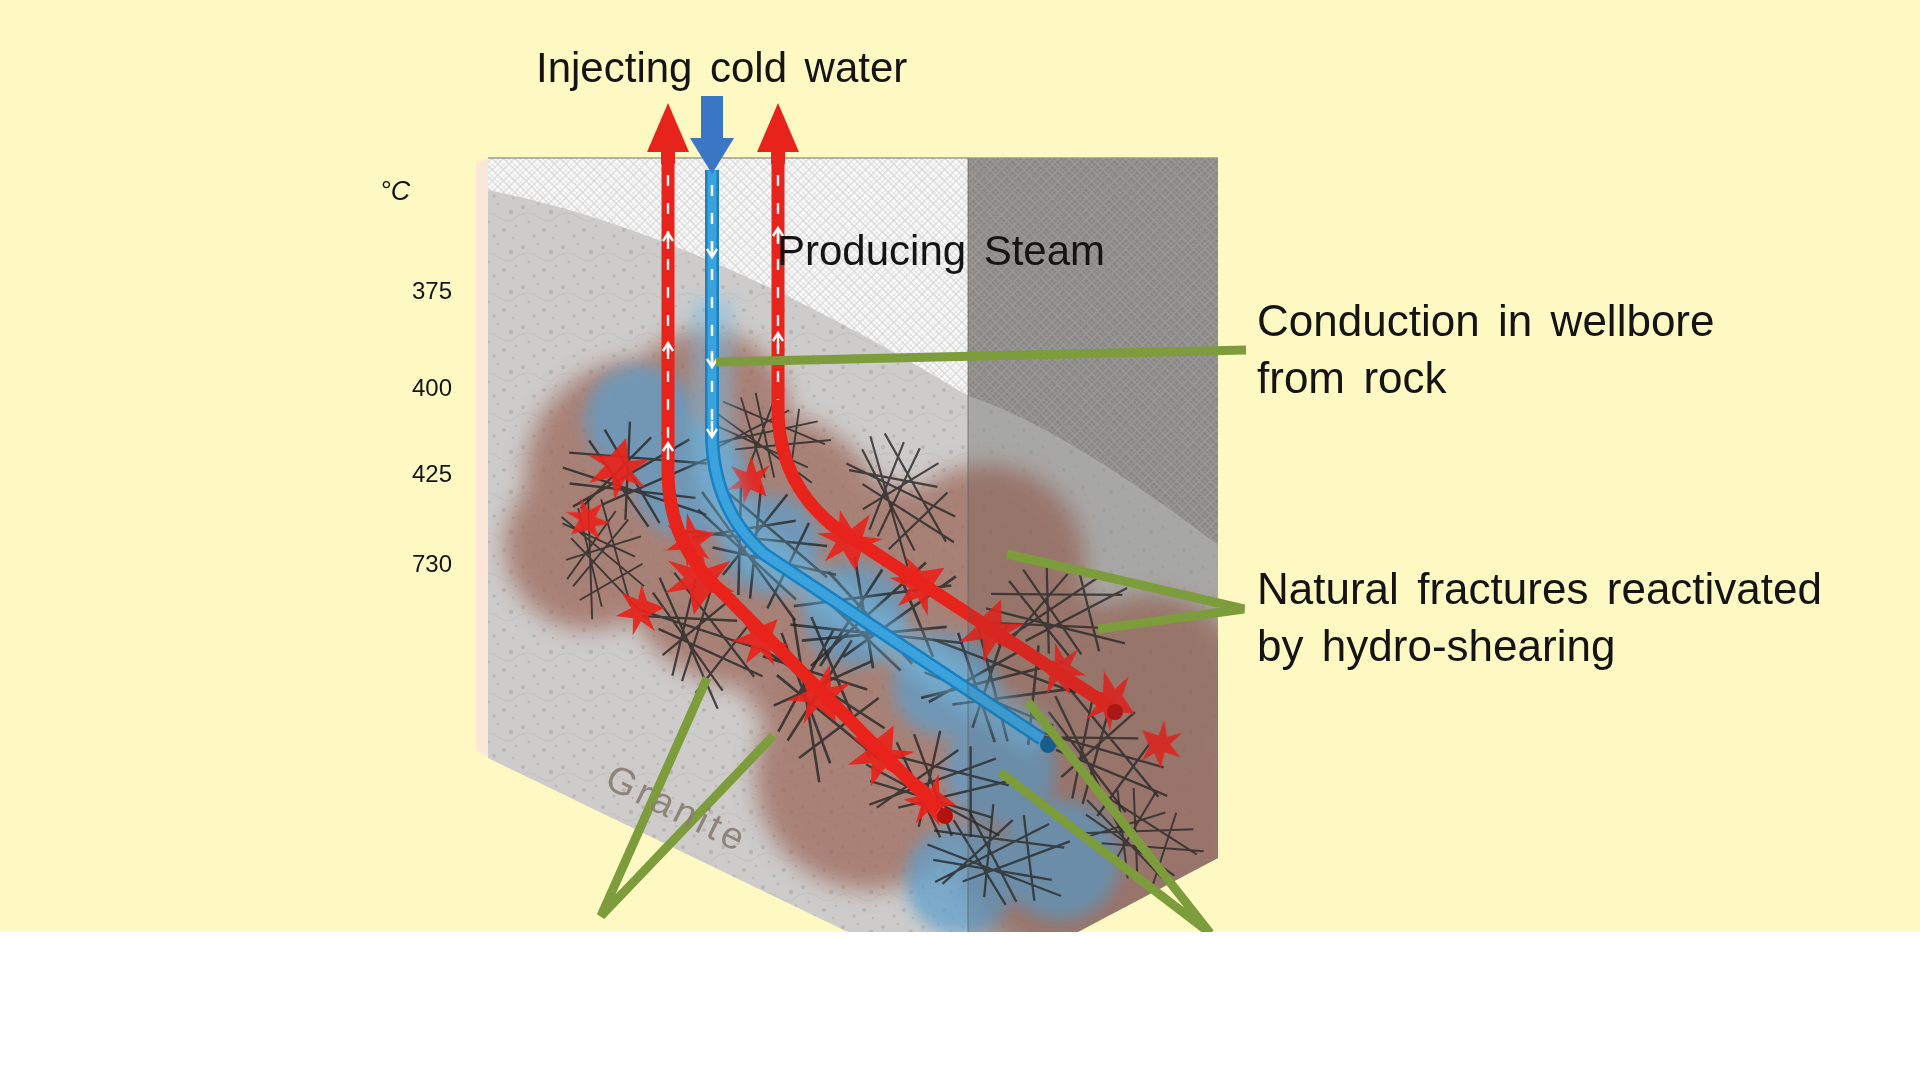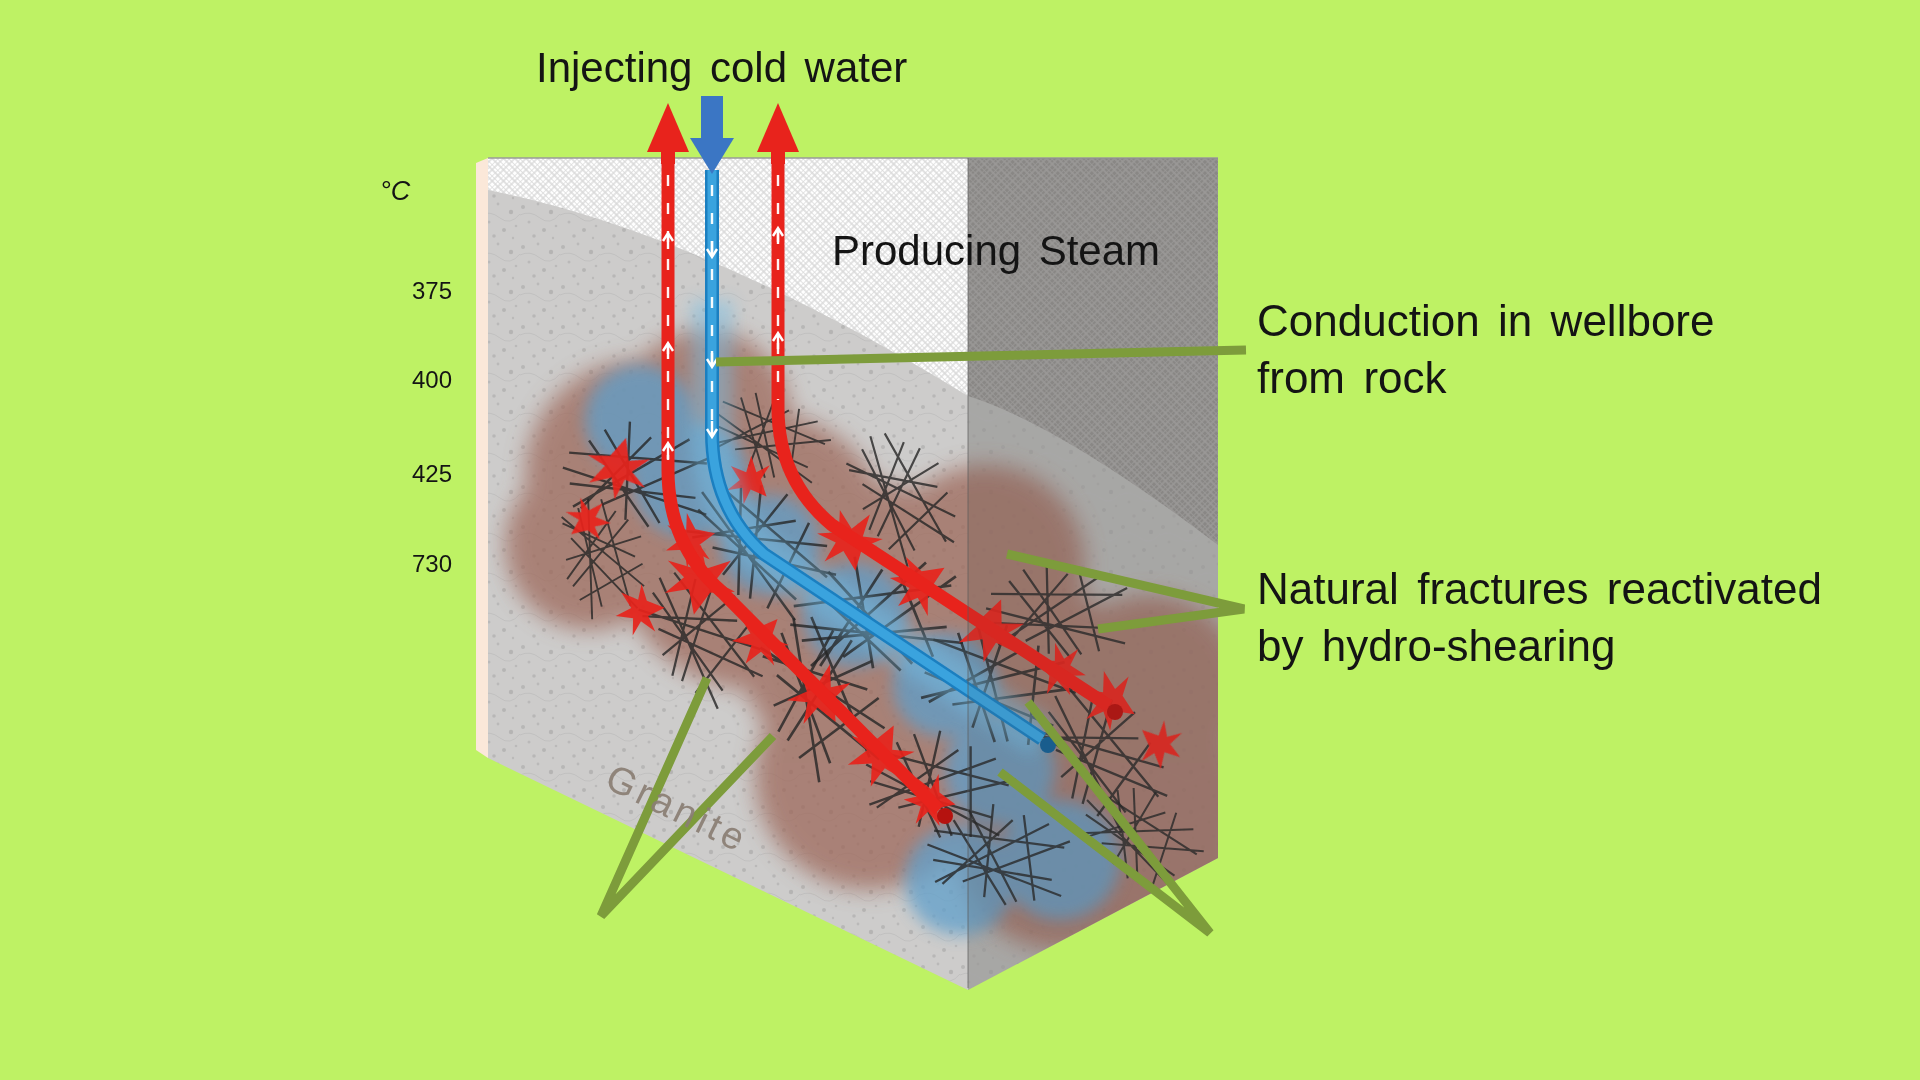--- a/index.html
+++ b/index.html
@@ -1,24 +1,24 @@
 <!DOCTYPE html>
 <html><head>
 <meta charset="utf-8">
 <style>
   html,body{margin:0;padding:0;background:#ffffff;}
-  #stage{position:relative;width:1920px;height:1080px;background:#bef264;overflow:hidden;
+  #stage{position:relative;width:1920px;height:932px;background:#fef9c3;overflow:hidden;
          font-family:"Liberation Sans","DejaVu Sans",sans-serif;color:#141414;}
   #art{position:absolute;left:0;top:0;width:1920px;height:1080px;}
   .lbl{position:absolute;white-space:pre-line;word-spacing:0.14em;color:#141414;}
   .title{left:536px;top:44px;font-size:42px;}
-  .steam{left:832px;top:227px;font-size:42px;}
+  .steam{left:777px;top:227px;font-size:42px;}
   .unit{left:380px;top:176px;font-size:27px;font-style:italic;}
   .temp{left:352px;width:100px;text-align:right;font-size:24px;}
-  .t1{top:277px}.t2{top:366px}.t3{top:460px}.t4{top:550px}
+  .t1{top:277px}.t2{top:374px}.t3{top:460px}.t4{top:550px}
   .callout{font-size:44px;line-height:57px;}
   .c-conduction{left:1257px;top:292px;}
   .c-natural{left:1257px;top:560px;}
   .c-forced{left:1257px;top:880px;}
   .c-newpath{left:160px;top:857px;}
   .granite{left:618px;top:756px;font-size:38px;letter-spacing:4px;color:#8a7e74;
            transform:rotate(26deg);transform-origin:left top;opacity:.92;}
 </style>
 </head>
 <body>

